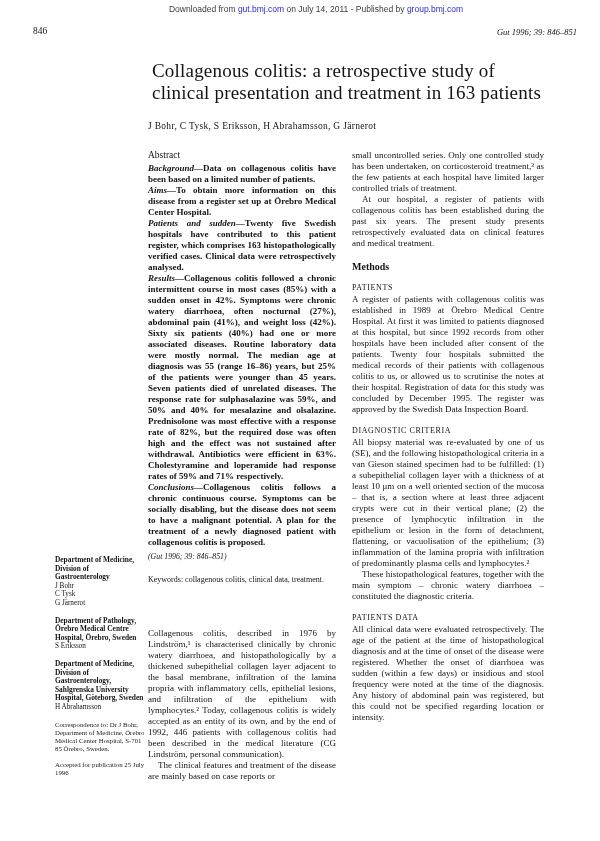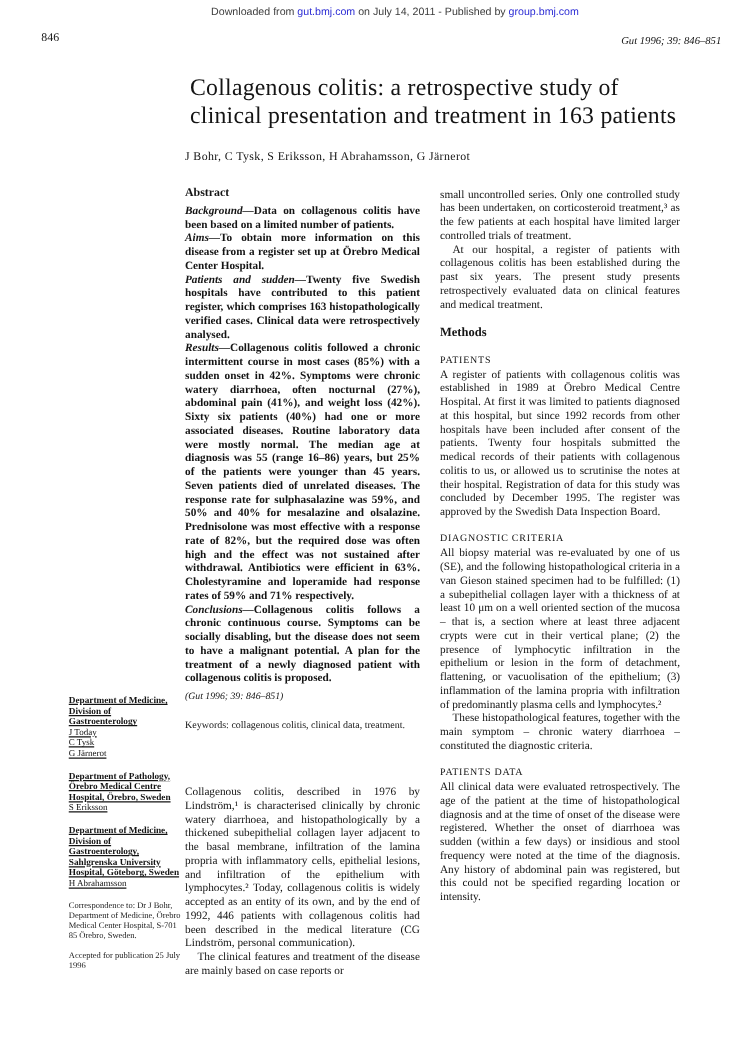--- a/index.html
+++ b/index.html
@@ -10,30 +10,30 @@
   .scan-header a{color:#2b2bd4;text-decoration:none;}
   .page-num{position:absolute;top:26px;left:33px;font-size:9.5px;}
   .journal-ref{position:absolute;top:27px;right:55px;font-size:8.5px;font-style:italic;}
   .title{position:absolute;top:56px;left:148px;width:404px;font-size:19px;line-height:22px;
         font-weight:normal;margin:4px;letter-spacing:.2px;}
   .authors{position:absolute;top:121px;left:148px;font-size:9.5px;letter-spacing:.3px;}
   .left-col{position:absolute;top:150px;left:148px;width:188px;}
   .left-body{position:absolute;top:628px;left:148px;width:188px;}
   .right-col{position:absolute;top:150px;left:352px;width:192px;}
   .margin-col{position:absolute;top:556px;left:55px;width:90px;}
-  .abs-head{font-weight:bold;font-size:9.5px;margin:0 0 3px 0;}
+  .abs-head{font-weight:normal;font-size:9.5px;margin:0 0 3px 0;}
   .abs-para{font-weight:bold;font-size:9px;line-height:11px;text-align:justify;margin:0;}
   .abs-para em{font-style:italic;}
   .citation{font-size:7.8px;font-style:italic;margin-top:4px;}
   .keywords{font-size:8px;margin-top:14px;}
   .body-p{font-size:9px;line-height:11px;text-align:justify;margin:0;}
   .indent{text-indent:10px;}
   .rc-h2{font-weight:bold;font-size:10px;margin:12px 0 5px 0;}
   .rc-subhead{font-weight:normal;font-size:8px;letter-spacing:.6px;margin:11px 0 2px 0;}
-  .aff-block{margin-bottom:9px;text-decoration:underline;}
+  .aff-block{margin-bottom:9px;}
   .aff-dept{font-weight:bold;font-size:7.4px;line-height:8.6px;}
   .aff-person{font-size:7.2px;line-height:8.6px;}
   .aff-note{font-size:6.8px;line-height:8px;color:#222;margin-bottom:8px;}
 </style>
 </head>
 <body>
 
 <div class="page">
 
   <div class="scan-header">
@@ -73,21 +73,21 @@
       <h3 class="rc-subhead">DIAGNOSTIC CRITERIA</h3>
       <p class="body-p">All biopsy material was re-evaluated by one of us (SE), and the following histopathological criteria in a van Gieson stained specimen had to be fulfilled: (1) a subepithelial collagen layer with a thickness of at least 10 μm on a well oriented section of the mucosa – that is, a section where at least three adjacent crypts were cut in their vertical plane; (2) the presence of lymphocytic infiltration in the epithelium or lesion in the form of detachment, flattening, or vacuolisation of the epithelium; (3) inflammation of the lamina propria with infiltration of predominantly plasma cells and lymphocytes.²</p>
       <p class="body-p indent">These histopathological features, together with the main symptom – chronic watery diarrhoea – constituted the diagnostic criteria.</p>
       <h3 class="rc-subhead">PATIENTS DATA</h3>
       <p class="body-p">All clinical data were evaluated retrospectively. The age of the patient at the time of histopathological diagnosis and at the time of onset of the disease were registered. Whether the onset of diarrhoea was sudden (within a few days) or insidious and stool frequency were noted at the time of the diagnosis. Any history of abdominal pain was registered, but this could not be specified regarding location or intensity.</p>
     </div>
 
   <div class="margin-col">
       <div class="aff-block">
         <div class="aff-dept">Department of Medicine, Division of Gastroenterology</div>
-        <div class="aff-person">J Today</div>
+        <div class="aff-person">J Bohr</div>
         <div class="aff-person">C Tysk</div>
         <div class="aff-person">G Järnerot</div>
       </div>
       <div class="aff-block">
         <div class="aff-dept">Department of Pathology, Örebro Medical Centre Hospital, Örebro, Sweden</div>
         <div class="aff-person">S Eriksson</div>
       </div>
       <div class="aff-block">
         <div class="aff-dept">Department of Medicine, Division of Gastroenterology, Sahlgrenska University Hospital, Göteborg, Sweden</div>
         <div class="aff-person">H Abrahamsson</div>

